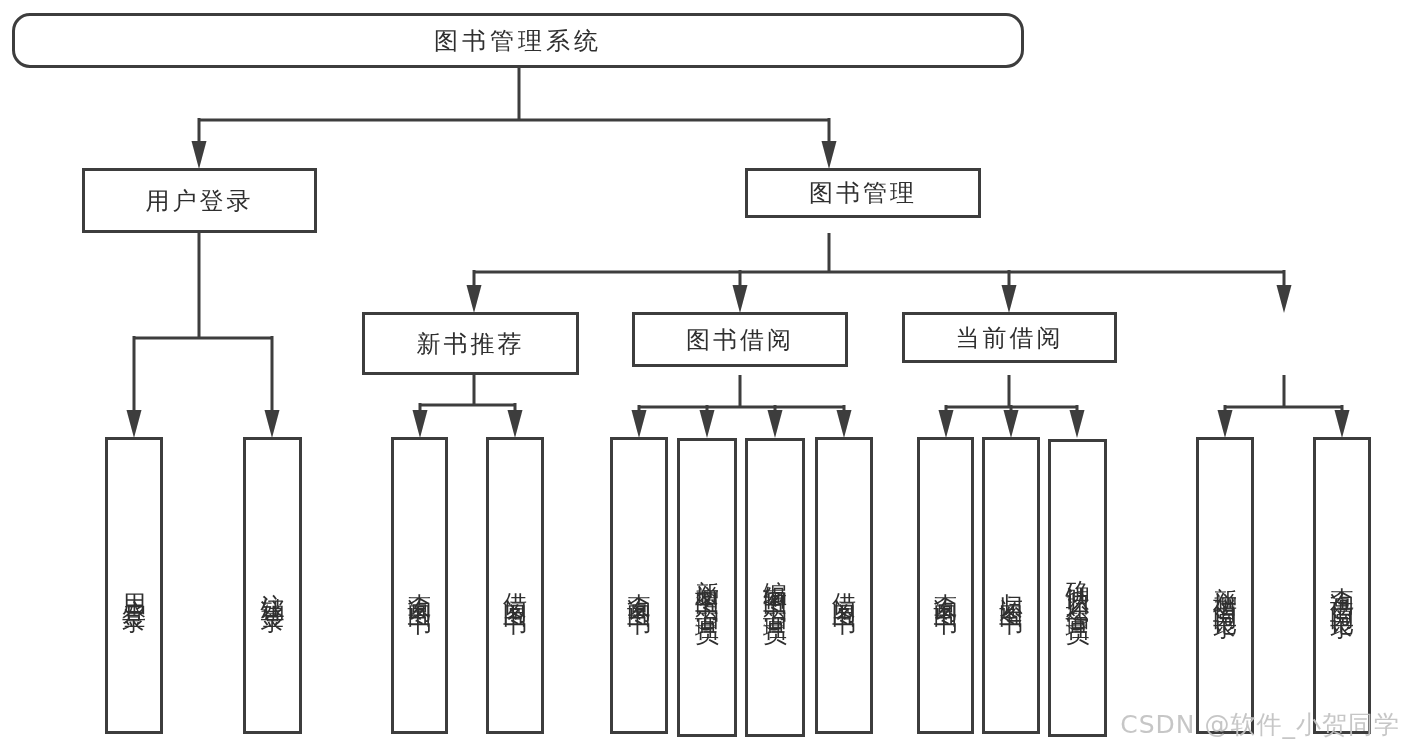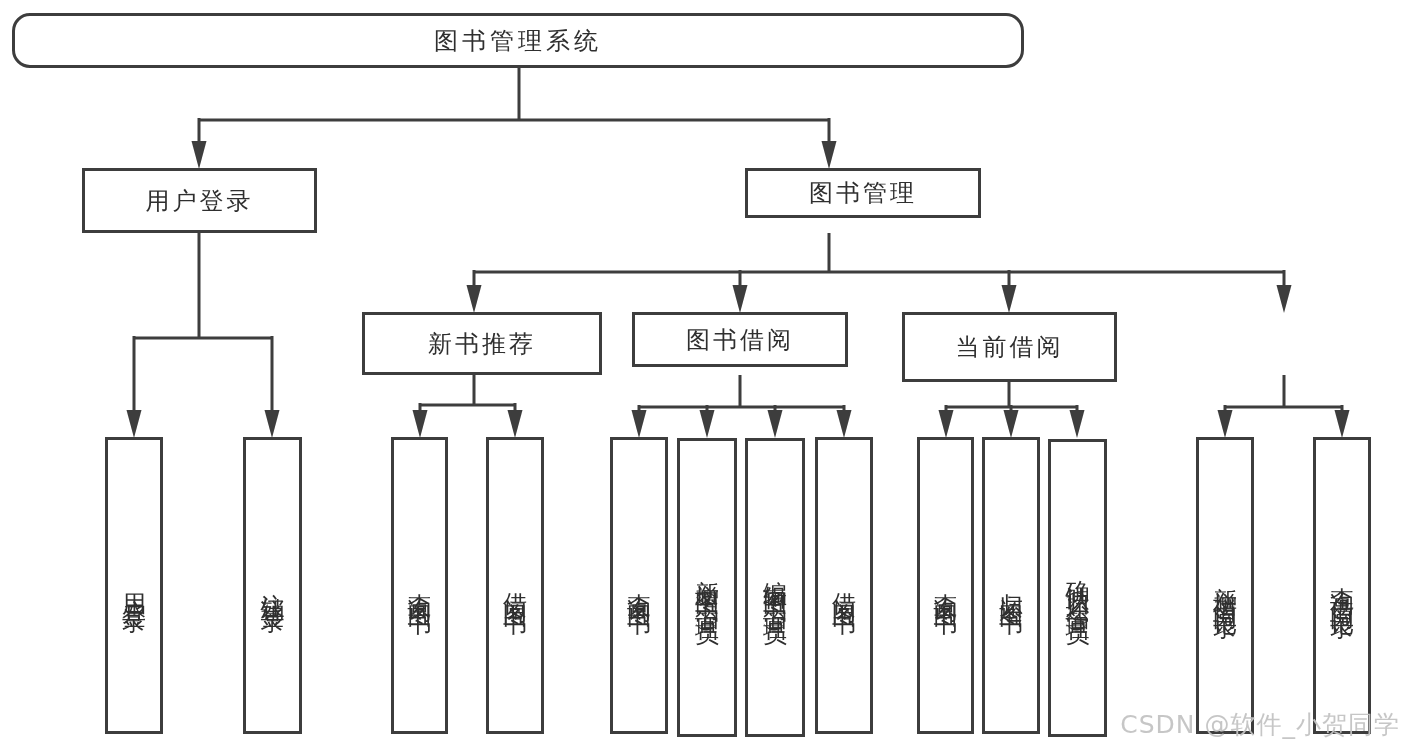--- a/index.html
+++ b/index.html
@@ -72,27 +72,27 @@
     <span class="root-label">图书管理系统</span>
   </div>
 
   <div class="box" style="left:82px;top:168px;width:235px;height:65px;">
     <span class="h-label">用户登录</span>
   </div>
   <div class="box" style="left:745px;top:168px;width:236px;height:50px;">
     <span class="h-label">图书管理</span>
   </div>
 
-  <div class="box" style="left:362px;top:312px;width:240px;height:63px;">
+  <div class="box" style="left:362px;top:312px;width:217px;height:63px;">
     <span class="h-label">新书推荐</span>
   </div>
   <div class="box" style="left:632px;top:312px;width:216px;height:55px;">
     <span class="h-label">图书借阅</span>
   </div>
-  <div class="box" style="left:902px;top:312px;width:215px;height:70px;">
+  <div class="box" style="left:902px;top:312px;width:215px;height:51px;">
     <span class="h-label">当前借阅</span>
   </div>
 
   <div class="box leaf" style="left:105px;top:437px;width:58px;height:297px;">
     <span class="v-label">用户登录</span>
   </div>
   <div class="box leaf" style="left:243px;top:437px;width:59px;height:297px;">
     <span class="v-label">注销登录</span>
   </div>
 

